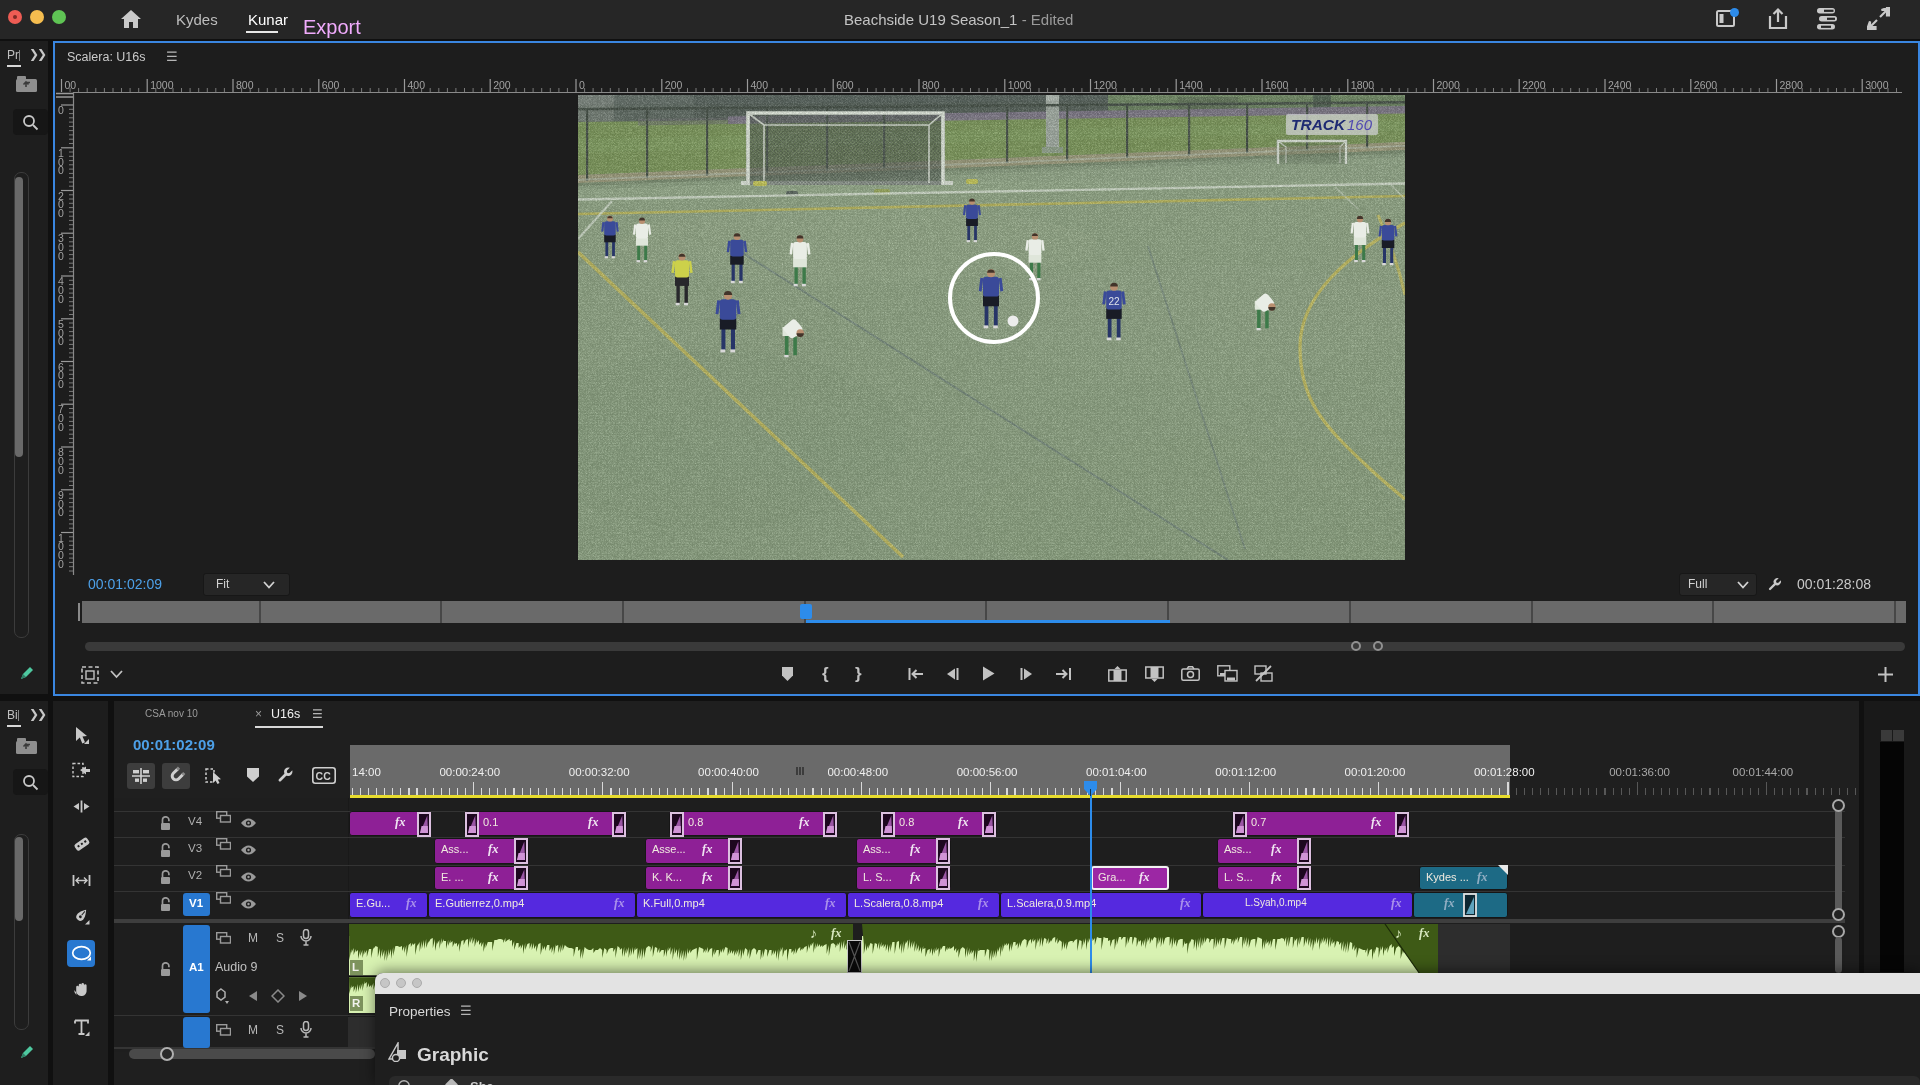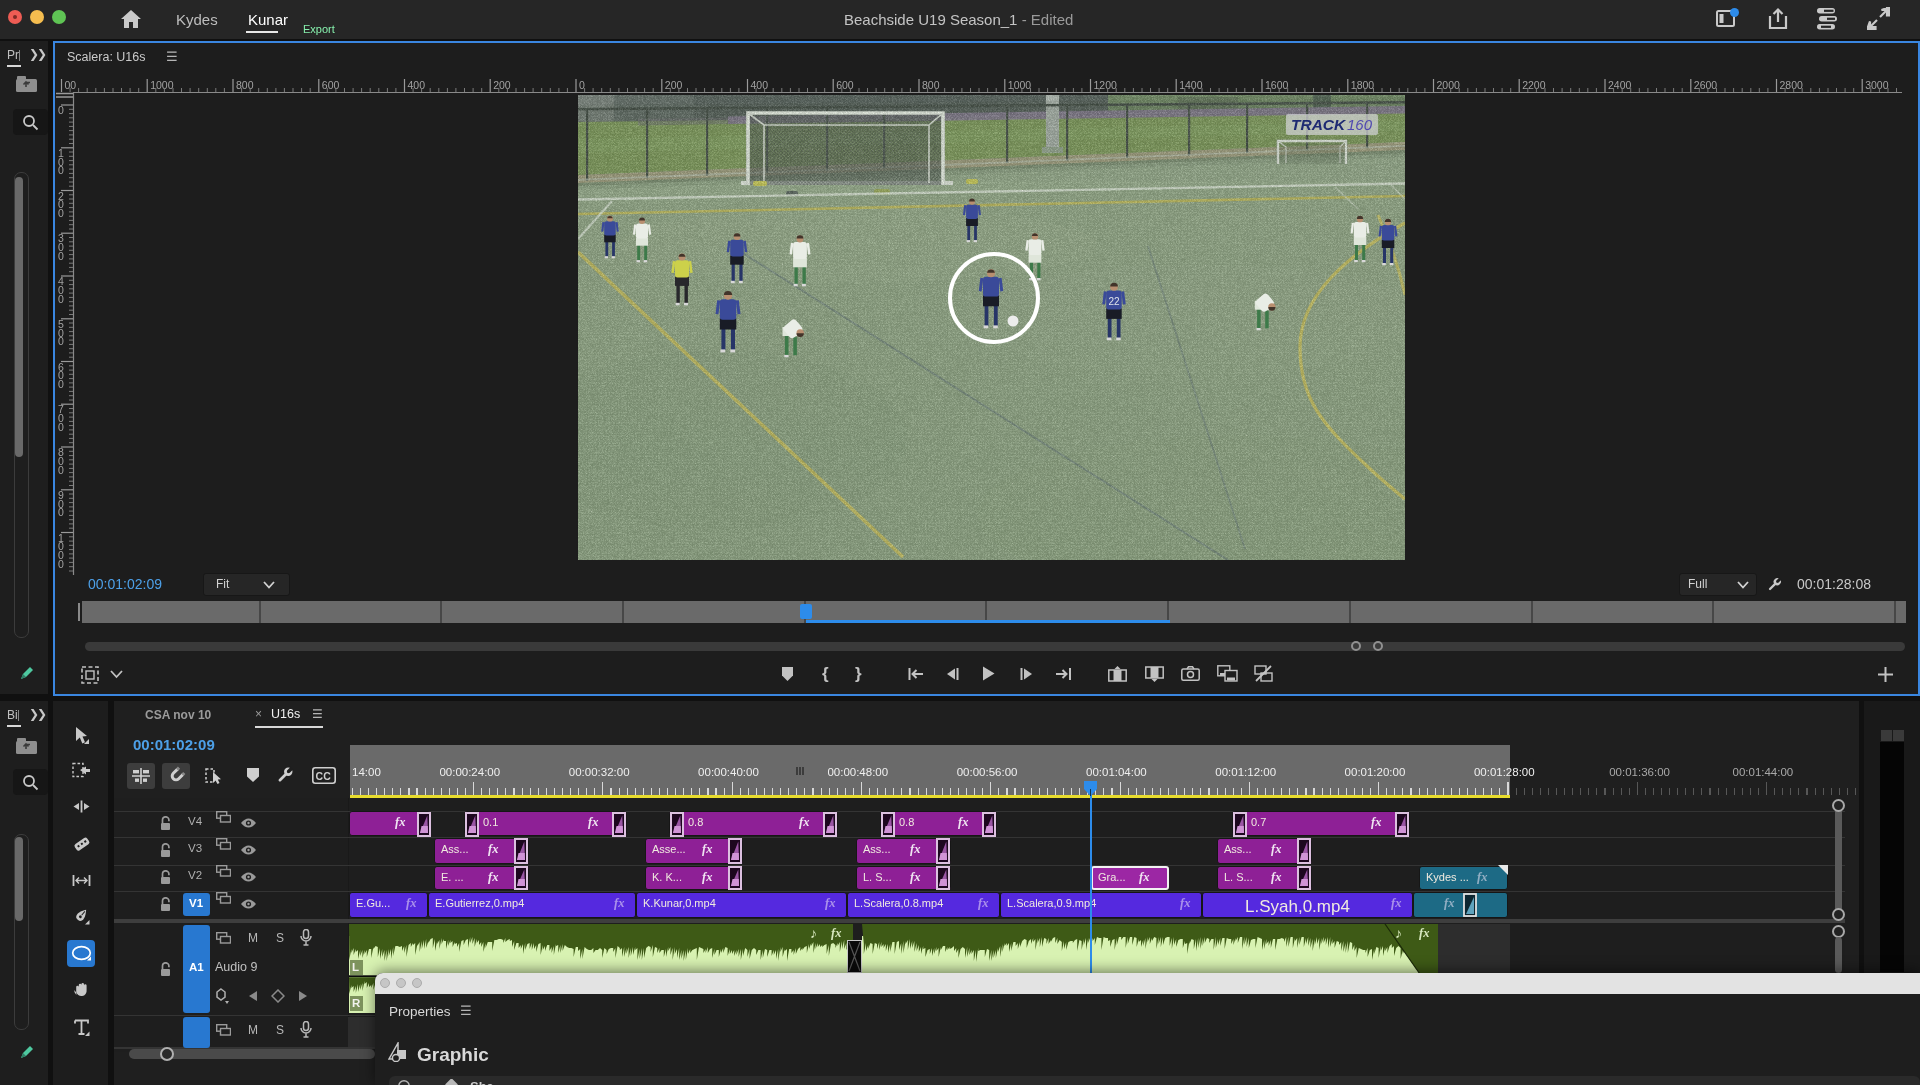--- a/index.html
+++ b/index.html
@@ -17,21 +17,21 @@
 <div class="abs" style="left:8px;top:10px;width:14px;height:14px;border-radius:50%;background:#ee5c54;"></div>
 <div class="abs" style="left:13px;top:15px;width:4px;height:4px;border-radius:50%;background:#7e2a25;"></div>
 <div class="abs" style="left:30px;top:10px;width:14px;height:14px;border-radius:50%;background:#f5bd4f;"></div>
 <div class="abs" style="left:52px;top:10px;width:14px;height:14px;border-radius:50%;background:#5fc454;"></div>
 <svg class="abs" style="left:120px;top:8px" width="22" height="22" viewBox="0 0 22 22">
       <path d="M11 2 L21 11 L18 11 L18 20 L13 20 L13 14 L9 14 L9 20 L4 20 L4 11 L1 11 Z" fill="#c9c9c9"></path>
     </svg>
 <div class="tx" style="left:176px;top:11px;font-size:15px;color:#bdbdbd;">Kydes</div>
 <div class="tx" style="left:248px;top:11px;font-size:15px;color:#ffffff;">Kunar</div>
 <div class="abs" style="left:246px;top:31px;width:32px;height:2px;background:#e8e8e8;"></div>
-<div class="tx" style="left:303px;top:23px;font-size:11px;color:#86efac;">Export</div>
+<div class="tx" style="left:303px;top:16px;font-size:20px;color:#f0abfc;">Export</div>
 <div class="tx" style="left:844px;top:11px;font-size:15px;color:#c4c4c4;">Beachside U19 Season_1 <span style="color:#9a9a9a">- Edited</span></div>
 
 <svg class="abs" style="left:1716px;top:8px" width="24" height="22" viewBox="0 0 24 22">
  <rect x="1" y="3" width="17" height="15" rx="1.5" fill="none" stroke="#c9c9c9" stroke-width="2"></rect>
  <rect x="3.5" y="6" width="4" height="9" fill="#c9c9c9"></rect>
  <circle cx="18.5" cy="4.5" r="4.5" fill="#2d8ceb"></circle>
 </svg>
 <svg class="abs" style="left:1767px;top:7px" width="22" height="24" viewBox="0 0 22 24">
  <path d="M3 9 L3 21 L19 21 L19 9" fill="none" stroke="#c9c9c9" stroke-width="2.2"></path>
  <path d="M11 15 L11 3 M6.5 7 L11 2.5 L15.5 7" fill="none" stroke="#c9c9c9" stroke-width="2.2"></path>
@@ -877,21 +877,21 @@
 <svg class="abs" style="left:73px;top:981px" width="17" height="18" viewBox="0 0 17 18">
       <path d="M3.2 10.5 L3.2 6 a1.3 1.3 0 0 1 2.6 0 L5.8 4 a1.3 1.3 0 0 1 2.6 0 L8.4 3.4 a1.3 1.3 0 0 1 2.6 0 L11 4.6 a1.3 1.3 0 0 1 2.6 0 L13.6 9 a5.2 5.2 0 0 1 -10.4 1.5 Z" fill="#c8c8c8"></path>
       <path d="M1 9 L3.4 11.5 L3.4 14 L1.8 11.8 Z" fill="#c8c8c8"></path>
     </svg>
 <svg class="abs" style="left:73px;top:1019px" width="17" height="17" viewBox="0 0 17 17">
       <path d="M2 1.5 L15 1.5 L15 4.5 M8.5 1.5 L8.5 15 M5.5 15 L11.5 15 M2 1.5 L2 4.5" stroke="#c8c8c8" stroke-width="1.8" fill="none"></path>
       <path d="M12 17 L16.5 17 L16.5 12.5 Z" fill="#c8c8c8"></path>
     </svg>
 
 <div class="abs" style="left:114px;top:701px;width:1745px;height:384px;background:#1f1f1f;"></div>
-<div class="tx" style="left:145px;top:708px;font-size:12px;color:#9b9b9b;font-weight:bold;">CSA nov 10</div>
+<div class="tx" style="left:145px;top:708px;font-size:10px;color:#9b9b9b;">CSA nov 10</div>
 <div class="tx" style="left:255px;top:707px;font-size:12px;color:#9b9b9b;">×</div>
 <div class="tx" style="left:271px;top:707px;font-size:12.5px;color:#f0f0f0;">U16s</div>
 <div class="tx" style="left:312px;top:707px;font-size:12px;color:#b5b5b5;">☰</div>
 <div class="abs" style="left:255px;top:726px;width:68px;height:1.5px;background:#d8d8d8;"></div>
 <div class="tx" style="left:133px;top:736px;font-size:15px;color:#4da0e8;"><b>00:01:02:09</b></div>
 <div class="abs" style="left:127px;top:763px;width:28px;height:26px;background:#3d3d3d;border-radius:3px;"></div>
 <div class="abs" style="left:162px;top:763px;width:28px;height:26px;background:#3d3d3d;border-radius:3px;"></div>
 <svg class="abs" style="left:132px;top:768px" width="18" height="16" viewBox="0 0 18 16">
 <path d="M9 0 L9 16 M0 8 L18 8" stroke="#cfcfcf" stroke-width="1.6"></path>
 <rect x="1" y="2" width="6" height="3.4" fill="#cfcfcf"></rect>
@@ -1370,30 +1370,30 @@
 <svg class="abs" style="left:1498px;top:865px" width="10" height="10" viewBox="0 0 10 10">
       <path d="M10 0 L10 10 L0 0 Z" fill="#e8e8e8"></path>
     </svg>
 <div class="abs" style="left:349px;top:892px;width:79px;height:26px;background:#5529df;border:1px solid #161616;box-sizing:border-box;border-radius:3px;"></div>
 <div class="tx" style="left:356px;top:897px;font-size:11px;color:#f0eadf;">E.Gu...</div>
 <div class="tx" style="left:406px;top:896px;font-size:12.5px;color:rgba(240,230,245,0.55);font-family:'Liberation Serif',serif;font-style:italic;"><b>fx</b></div>
 <div class="abs" style="left:428px;top:892px;width:208px;height:26px;background:#5529df;border:1px solid #161616;box-sizing:border-box;border-radius:3px;"></div>
 <div class="tx" style="left:435px;top:897px;font-size:11px;color:#f0eadf;">E.Gutierrez,0.mp4</div>
 <div class="tx" style="left:614px;top:896px;font-size:12.5px;color:rgba(240,230,245,0.55);font-family:'Liberation Serif',serif;font-style:italic;"><b>fx</b></div>
 <div class="abs" style="left:636px;top:892px;width:211px;height:26px;background:#5529df;border:1px solid #161616;box-sizing:border-box;border-radius:3px;"></div>
-<div class="tx" style="left:643px;top:897px;font-size:11px;color:#f0eadf;">K.Kunar,0.mp4</div>
+<div class="tx" style="left:643px;top:897px;font-size:11px;color:#f0eadf;">K.Full,0.mp4</div>
 <div class="tx" style="left:825px;top:896px;font-size:12.5px;color:rgba(240,230,245,0.55);font-family:'Liberation Serif',serif;font-style:italic;"><b>fx</b></div>
 <div class="abs" style="left:847px;top:892px;width:153px;height:26px;background:#5529df;border:1px solid #161616;box-sizing:border-box;border-radius:3px;"></div>
 <div class="tx" style="left:854px;top:897px;font-size:11px;color:#f0eadf;">L.Scalera,0.8.mp4</div>
 <div class="tx" style="left:978px;top:896px;font-size:12.5px;color:rgba(240,230,245,0.55);font-family:'Liberation Serif',serif;font-style:italic;"><b>fx</b></div>
 <div class="abs" style="left:1000px;top:892px;width:202px;height:26px;background:#5529df;border:1px solid #161616;box-sizing:border-box;border-radius:3px;"></div>
 <div class="tx" style="left:1007px;top:897px;font-size:11px;color:#f0eadf;">L.Scalera,0.9.mp4</div>
 <div class="tx" style="left:1180px;top:896px;font-size:12.5px;color:rgba(240,230,245,0.55);font-family:'Liberation Serif',serif;font-style:italic;"><b>fx</b></div>
 <div class="abs" style="left:1202px;top:892px;width:211px;height:26px;background:#5529df;border:1px solid #161616;box-sizing:border-box;border-radius:3px;"></div>
-<div class="tx" style="left:1209px;top:897px;font-size:17px;color:#f0eadf;padding-left:36px;">L.Syah,0.mp4</div>
+<div class="tx" style="left:1209px;top:897px;font-size:10px;color:#f0eadf;padding-left:36px;">L.Syah,0.mp4</div>
 <div class="tx" style="left:1391px;top:896px;font-size:12.5px;color:rgba(240,230,245,0.55);font-family:'Liberation Serif',serif;font-style:italic;"><b>fx</b></div>
 <div class="abs" style="left:1413px;top:892px;width:95px;height:26px;background:#1d6a85;border:1px solid #161616;box-sizing:border-box;border-radius:3px;"></div>
 <div class="tx" style="left:1444px;top:896px;font-size:12.5px;color:rgba(240,230,245,0.55);font-family:'Liberation Serif',serif;font-style:italic;"><b>fx</b></div>
 <svg class="abs" style="left:1463px;top:893px" width="14" height="24" viewBox="0 0 14 24">
 <rect x="1" y="1" width="12" height="22" fill="#0d2630" stroke="#e2e2e2" stroke-width="1.8"></rect>
 <path d="M3 21 L11 4 L11 21 Z" fill="#5fa3bd"></path>
     </svg>
 <svg class="abs" style="left:349px;top:924px" width="504" height="89" viewBox="0 0 504 89">
       <rect x="0" y="12" width="504" height="77" fill="#d8f2b2"></rect>
       <path d="M0 0L504 0L504 20L504.0 25 L504.0 20L501.8 28 L501.8 19L499.6 27 L499.6 21L497.4 26 L497.4 19L495.2 25 L495.2 16L493.0 25 L493.0 17L490.8 28 L490.8 18L488.6 22 L488.6 19L486.4 24 L486.4 21L484.2 19 L484.2 19L482.0 20 L482.0 20L479.8 32 L479.8 21L477.6 30 L477.6 20L475.4 21 L475.4 21L473.2 23 L473.2 21L471.0 23 L471.0 20L468.8 23 L468.8 19L466.6 25 L466.6 19L464.4 29 L464.4 18L462.2 22 L462.2 19L460.0 25 L460.0 20L457.8 29 L457.8 22L455.6 23 L455.6 23L453.4 26 L453.4 24L451.2 27 L451.2 23L449.0 25 L449.0 25L446.8 30 L446.8 24L444.6 31 L444.6 26L442.4 29 L442.4 25L440.2 25 L440.2 25L438.0 37 L438.0 25L435.8 27 L435.8 25L433.6 33 L433.6 23L431.4 28 L431.4 23L429.2 37 L429.2 25L427.0 35 L427.0 26L424.8 31 L424.8 26L422.6 32 L422.6 26L420.4 26 L420.4 26L418.2 33 L418.2 26L416.0 25 L416.0 25L413.8 34 L413.8 26L411.6 36 L411.6 26L409.4 26 L409.4 26L407.2 31 L407.2 26L405.0 24 L405.0 24L402.8 26 L402.8 26L400.6 35 L400.6 25L398.4 33 L398.4 26L396.2 24 L396.2 24L394.0 32 L394.0 25L391.8 36 L391.8 25L389.6 33 L389.6 25L387.4 31 L387.4 26L385.2 32 L385.2 26L383.0 30 L383.0 26L380.8 30 L380.8 25L378.6 32 L378.6 24L376.4 23 L376.4 23L374.2 29 L374.2 24L372.0 29 L372.0 25L369.8 33 L369.8 26L367.6 26 L367.6 26L365.4 31 L365.4 25L363.2 34 L363.2 24L361.0 25 L361.0 25L358.8 29 L358.8 23L356.6 29 L356.6 25L354.4 29 L354.4 25L352.2 24 L352.2 24L350.0 23 L350.0 23L347.8 36 L347.8 24L345.6 25 L345.6 25L343.4 26 L343.4 26L341.2 29 L341.2 25L339.0 30 L339.0 24L336.8 36 L336.8 26L334.6 37 L334.6 26L332.4 35 L332.4 26L330.2 36 L330.2 24L328.0 34 L328.0 25L325.8 30 L325.8 23L323.6 36 L323.6 24L321.4 31 L321.4 23L319.2 27 L319.2 23L317.0 33 L317.0 25L314.8 33 L314.8 26L312.6 26 L312.6 26L310.4 29 L310.4 24L308.2 29 L308.2 24L306.0 23 L306.0 23L303.8 33 L303.8 21L301.6 28 L301.6 23L299.4 22 L299.4 22L297.2 24 L297.2 24L295.0 34 L295.0 24L292.8 36 L292.8 24L290.6 35 L290.6 25L288.4 36 L288.4 24L286.2 26 L286.2 23L284.0 31 L284.0 23L281.8 32 L281.8 24L279.6 34 L279.6 23L277.4 30 L277.4 24L275.2 33 L275.2 23L273.0 33 L273.0 24L270.8 26 L270.8 24L268.6 22 L268.6 22L266.4 34 L266.4 24L264.2 28 L264.2 24L262.0 24 L262.0 24L259.8 25 L259.8 25L257.6 30 L257.6 26L255.4 24 L255.4 24L253.2 34 L253.2 26L251.0 24 L251.0 24L248.8 26 L248.8 26L246.6 26 L246.6 26L244.4 29 L244.4 24L242.2 26 L242.2 26L240.0 26 L240.0 26L237.8 25 L237.8 25L235.6 23 L235.6 23L233.4 35 L233.4 25L231.2 35 L231.2 25L229.0 27 L229.0 23L226.8 23 L226.8 23L224.6 33 L224.6 25L222.4 24 L222.4 24L220.2 24 L220.2 24L218.0 23 L218.0 23L215.8 21 L215.8 21L213.6 27 L213.6 20L211.4 29 L211.4 21L209.2 29 L209.2 21L207.0 22 L207.0 20L204.8 31 L204.8 22L202.6 29 L202.6 23L200.4 27 L200.4 21L198.2 21 L198.2 21L196.0 27 L196.0 22L193.8 26 L193.8 21L191.6 31 L191.6 19L189.4 20 L189.4 20L187.2 28 L187.2 21L185.0 25 L185.0 19L182.8 26 L182.8 19L180.6 25 L180.6 19L178.4 20 L178.4 20L176.2 26 L176.2 19L174.0 30 L174.0 20L171.8 25 L171.8 21L169.6 24 L169.6 19L167.4 19 L167.4 19L165.2 26 L165.2 17L163.0 23 L163.0 16L160.8 17 L160.8 15L158.6 16 L158.6 16L156.4 18 L156.4 14L154.2 19 L154.2 16L152.0 15 L152.0 15L149.8 15 L149.8 15L147.6 16 L147.6 16L145.4 16 L145.4 16L143.2 27 L143.2 18L141.0 18 L141.0 18L138.8 18 L138.8 18L136.6 24 L136.6 19L134.4 28 L134.4 18L132.2 23 L132.2 18L130.0 21 L130.0 16L127.8 19 L127.8 15L125.6 23 L125.6 14L123.4 20 L123.4 13L121.2 19 L121.2 13L119.0 24 L119.0 15L116.8 16 L116.8 16L114.6 21 L114.6 16L112.4 17 L112.4 17L110.2 28 L110.2 19L108.0 23 L108.0 19L105.8 20 L105.8 18L103.6 23 L103.6 17L101.4 19 L101.4 16L99.2 22 L99.2 16L97.0 25 L97.0 17L94.8 17 L94.8 15L92.6 20 L92.6 14L90.4 25 L90.4 16L88.2 20 L88.2 17L86.0 27 L86.0 15L83.8 24 L83.8 14L81.6 15 L81.6 15L79.4 19 L79.4 17L77.2 24 L77.2 15L75.0 25 L75.0 16L72.8 25 L72.8 17L70.6 28 L70.6 18L68.4 22 L68.4 20L66.2 31 L66.2 19L64.0 21 L64.0 19L61.8 23 L61.8 19L59.6 21 L59.6 21L57.4 33 L57.4 21L55.2 29 L55.2 22L53.0 27 L53.0 22L50.8 23 L50.8 23L48.6 22 L48.6 22L46.4 22 L46.4 22L44.2 32 L44.2 23L42.0 35 L42.0 25L39.8 32 L39.8 25L37.6 37 L37.6 26L35.4 37 L35.4 26L33.2 33 L33.2 25L31.0 35 L31.0 24L28.8 33 L28.8 23L26.6 22 L26.6 22L24.4 25 L24.4 23L22.2 34 L22.2 25L20.0 25 L20.0 25L17.8 33 L17.8 26L15.6 30 L15.6 26L13.4 34 L13.4 26L11.2 32 L11.2 26L9.0 35 L9.0 26L6.8 28 L6.8 25L4.6 31 L4.6 24L2.4 29 L2.4 25L0.2 36 L0.2 25L0 0Z" fill="#3e5a16"></path>

